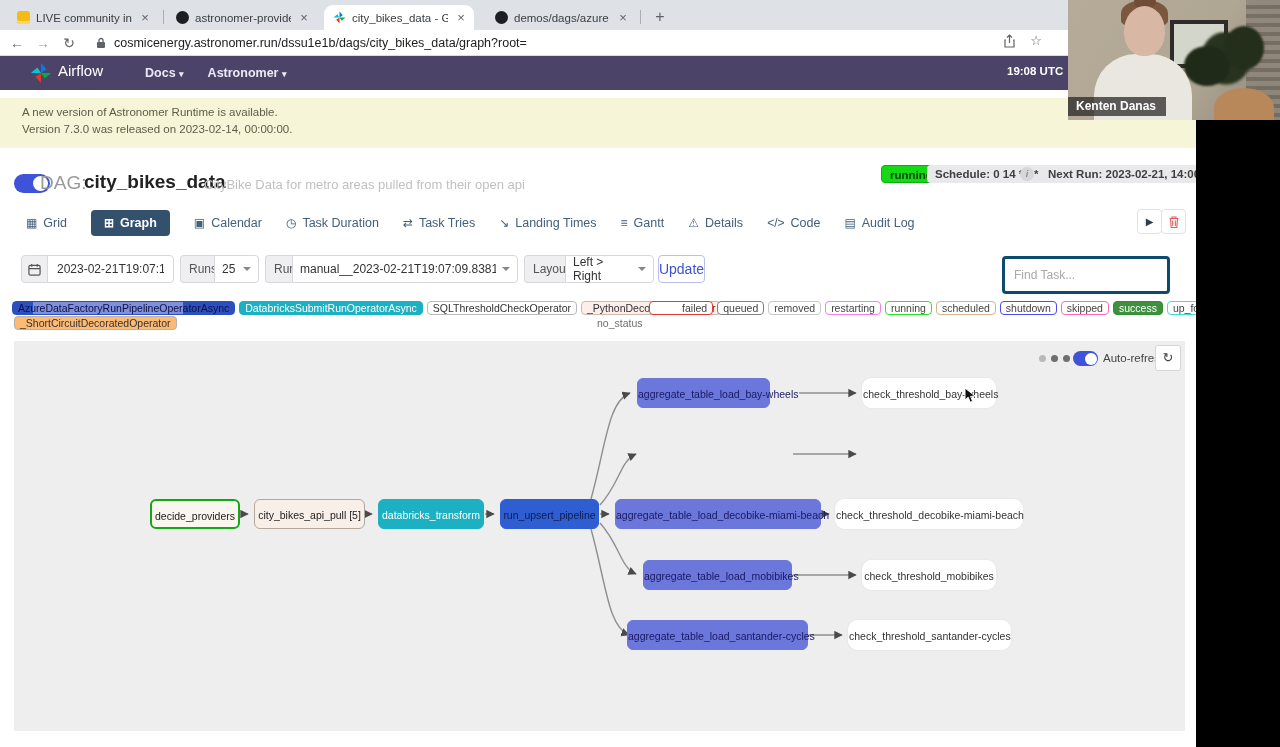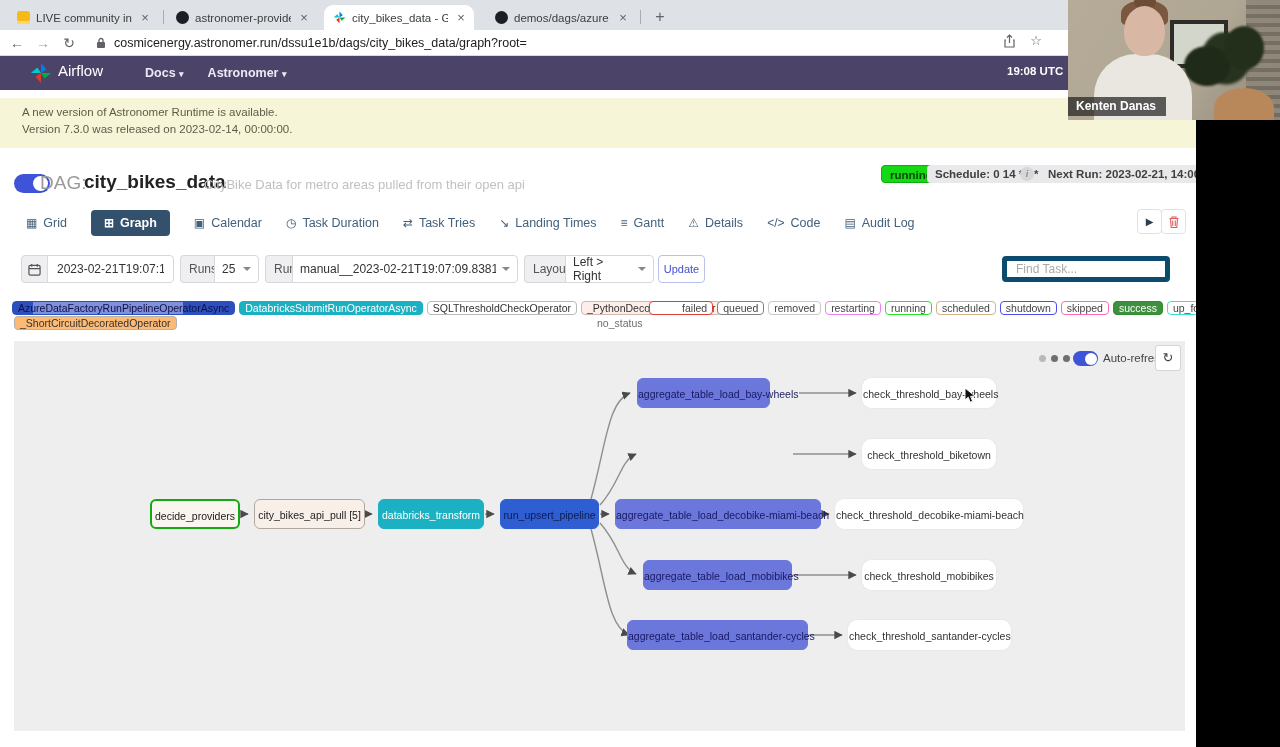--- a/index.html
+++ b/index.html
@@ -61,22 +61,22 @@
   
   .ctl { position:absolute; top:255px; height:28px; }
   .ctl-cal { left:21px; width:27px; background:#efeff1; border:1px solid #d8d8dc; border-radius:4px 0 0 4px; display:flex; align-items:center; justify-content:center; }
   .ctl-date { left:47px; width:127px; border:1px solid #d8d8dc; border-radius:0 4px 4px 0; font-size:12px; color:#333; padding:0 9px; font-family:"Liberation Sans", sans-serif; }
   .grouplabel { background:#efeff1; border:1px solid #d8d8dc; border-right:none; border-radius:4px 0 0 4px; font-size:12px; color:#555; display:flex; align-items:center; padding:0 8px; }
   .selbox { border:1px solid #d8d8dc; border-radius:0 4px 4px 0; background:#fff; font-size:12px; color:#333; display:flex; align-items:center; justify-content:space-between; padding:0 7px; }
   .selbox .chev { width:0; height:0; border-left:4px solid transparent; border-right:4px solid transparent; border-top:4px solid #888; margin-left:6px; }
   .lbl-runs { left:180px; width:35px; }  .sel-runs { left:214px; width:45px; }
   .lbl-run  { left:265px; width:28px; }  .sel-run  { left:292px; width:226px; }
   .lbl-layout { left:524px; width:42px; } .sel-layout { left:565px; width:89px; }
-  .updatebtn { left:658px; width:47px; background:#fff; border:1.5px solid #b9c0ee; border-radius:4px; color:#4050d0; font-size:11px; display:flex; align-items:center; justify-content:center; }
-  .findtask { left:1002px; width:168px; height:26px; top:256px; border:5px solid #0c4a6e; border-radius:4px; font-size:12px; padding:0 9px; color:#333; font-family:"Liberation Sans", sans-serif; }
+  .updatebtn { left:658px; width:47px; background:#fff; border:1.5px solid #b9c0ee; border-radius:4px; color:#4050d0; font-size:14px; display:flex; align-items:center; justify-content:center; }
+  .findtask { left:1002px; width:168px; height:38px; top:256px; border:3px solid #0c4a6e; border-radius:4px; font-size:12px; padding:0 9px; color:#333; font-family:"Liberation Sans", sans-serif; }
   .findtask::placeholder { color:#a9a9a9; }
 
   
   .oprow1 { position:absolute; left:12px; top:301px; display:flex; gap:4px; }
   .oprow2 { position:absolute; left:14px; top:316px; display:flex; }
   .opbadge { height:14px; line-height:13px; font-size:10.5px; color:#333; border:1px solid #bbb; border-radius:4px; padding:0 5px; background:#fff; white-space:nowrap; }
   .op-azure { background:linear-gradient(90deg,#2c4fc0 0%,#2c4fc0 9%,#7f90dd 9%,#7f90dd 77%,#2c4fc0 77%); border-color:#2c4fc0; color:#101042; }
   .op-databricks { background:#1cb1c2; border-color:#1cb1c2; color:#fff; }
   .op-sql { background:#fff; border-color:#b9b9b9; }
   .op-python { background:#fdeeea; border-color:#cbbab2; }
@@ -334,21 +334,20 @@
 
     <div class="gnode thick" style="left: 136px; top: 158px; width: 90px; background: rgb(250, 245, 239); color: rgb(34, 34, 34); border-color: rgb(20, 168, 20);">decide_providers</div>
     <div class="gnode" style="left: 240px; top: 158px; width: 111px; background: rgb(248, 239, 233); color: rgb(34, 34, 34); border-color: rgb(179, 167, 155);">city_bikes_api_pull [5]</div>
     <div class="gnode" style="left: 364px; top: 158px; width: 106px; background: rgb(28, 177, 194); color: rgb(255, 255, 255); border-color: rgb(28, 177, 194);">databricks_transform</div>
     <div class="gnode" style="left: 486px; top: 158px; width: 99px; background: rgb(46, 94, 210); color: rgb(13, 28, 79); border-color: rgb(46, 94, 210);">run_upsert_pipeline</div>
     <div class="gnode" style="left: 623px; top: 37px; width: 133px; background: rgb(108, 119, 220); color: rgb(25, 25, 96); border-color: rgb(108, 119, 220);">aggregate_table_load_bay-wheels</div>
     <div class="gnode" style="left: 601px; top: 158px; width: 206px; background: rgb(108, 119, 220); color: rgb(25, 25, 96); border-color: rgb(108, 119, 220);">aggregate_table_load_decobike-miami-beach</div>
     <div class="gnode" style="left: 629px; top: 219px; width: 149px; background: rgb(108, 119, 220); color: rgb(25, 25, 96); border-color: rgb(108, 119, 220);">aggregate_table_load_mobibikes</div>
     <div class="gnode" style="left: 613px; top: 279px; width: 181px; background: rgb(108, 119, 220); color: rgb(25, 25, 96); border-color: rgb(108, 119, 220);">aggregate_table_load_santander-cycles</div>
     <div class="gnode rounder" style="left: 848px; top: 37px; width: 134px; background: rgb(255, 255, 255); color: rgb(51, 51, 51); border-color: rgb(255, 255, 255);">check_threshold_bay-wheels</div>
-    <div class="gnode rounder" style="left: 848px; top: 98px; width: 134px; background: rgb(255, 255, 255); color: rgb(51, 51, 51); border-color: rgb(255, 255, 255);">check_threshold_biketown</div>
     <div class="gnode rounder" style="left: 821px; top: 158px; width: 188px; background: rgb(255, 255, 255); color: rgb(51, 51, 51); border-color: rgb(255, 255, 255);">check_threshold_decobike-miami-beach</div>
     <div class="gnode rounder" style="left: 834px; top: 279px; width: 163px; background: rgb(255, 255, 255); color: rgb(51, 51, 51); border-color: rgb(255, 255, 255);">check_threshold_santander-cycles</div>
     <div class="gnode rounder" style="left: 848px; top: 219px; width: 134px; background: rgb(255, 255, 255); color: rgb(51, 51, 51); border-color: rgb(255, 255, 255);">check_threshold_mobibikes</div>
 
     <div class="dots">
         <i></i>
         <i></i>
         <i></i>
       </div>
     <div class="toggle ar-toggle">

